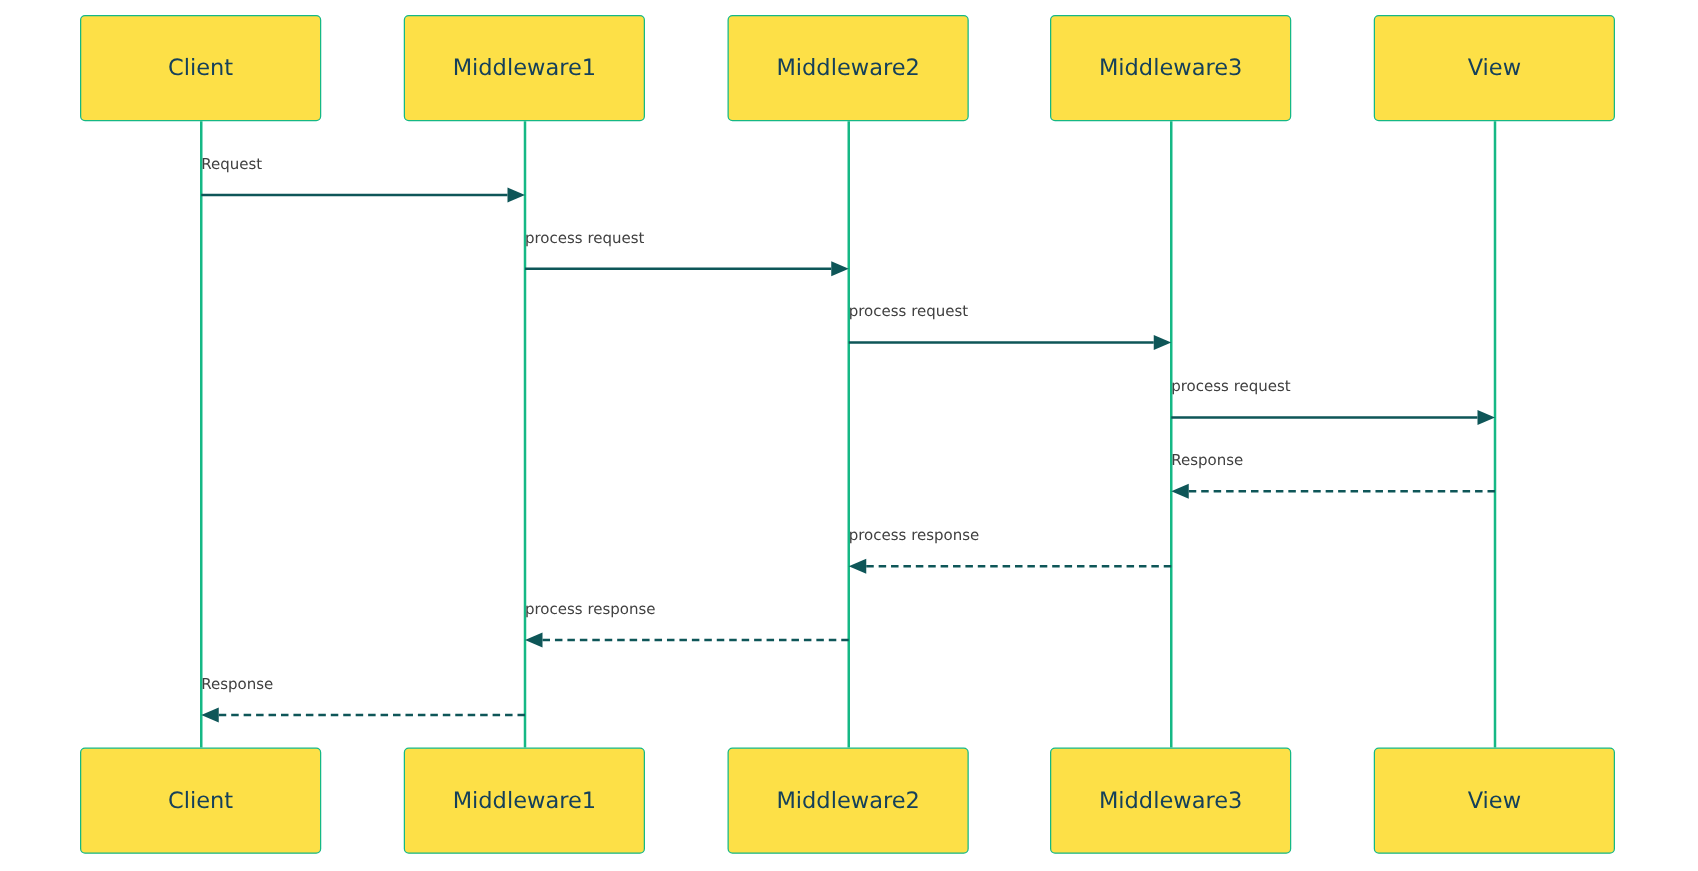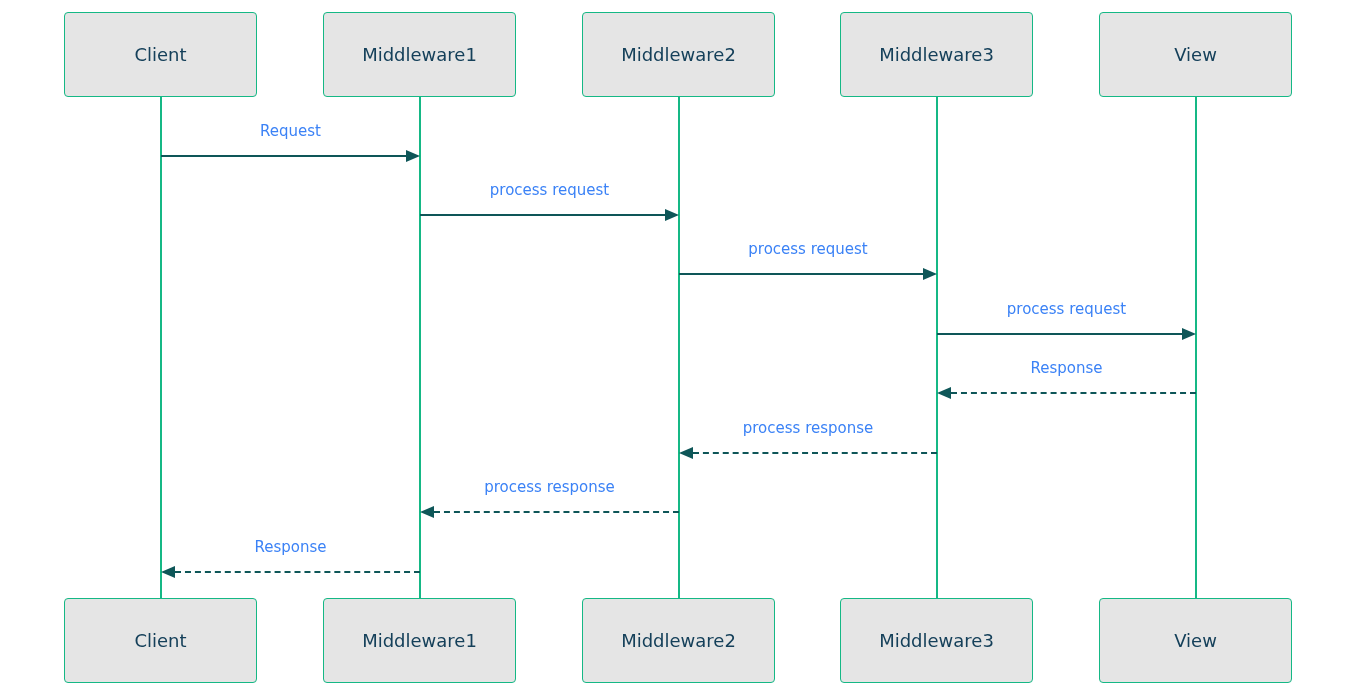--- a/index.html
+++ b/index.html
@@ -20,40 +20,39 @@
     top: 97px;
     width: 2px;
     height: 501px;
     background: #15b885;
   }
   .actor {
     position: absolute;
     width: 193px;
     height: 85px;
     box-sizing: border-box;
-    background: #e5e5e5;
+    background: #fde047;
     border: 1.5px solid #15b885;
     border-radius: 4px;
     display: flex;
     align-items: center;
     justify-content: center;
   }
   .actor span {
     color: #15405a;
     font-size: 18px;
   }
   .actor.top { top: 12px; }
   .actor.bottom { top: 598px; }
   .msg-label {
     position: absolute;
     height: 26px;
     line-height: 26px;
-    text-align: center;
-    font-size: 15px;
-    color: #3b82f6;
+    font-size: 12px;
+    color: #404040;
     white-space: nowrap;
   }
   .msg-line {
     position: absolute;
     height: 0;
     border-top: 2px solid #0e5658;
   }
   .msg-line.dashed {
     border-top-style: dashed;
   }

